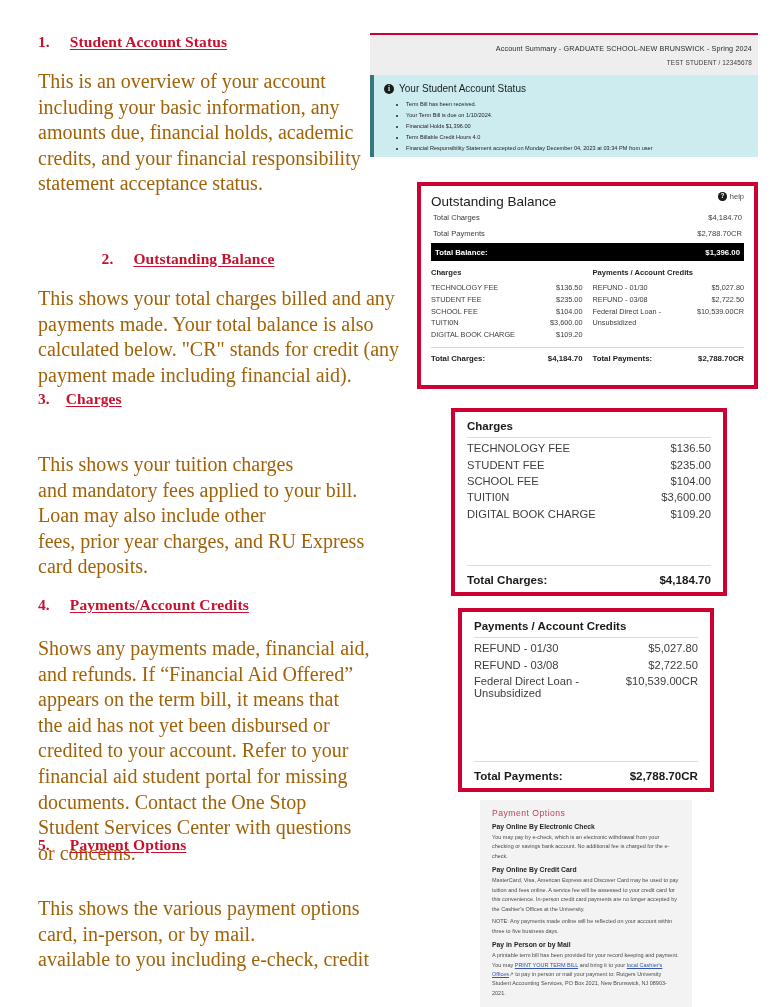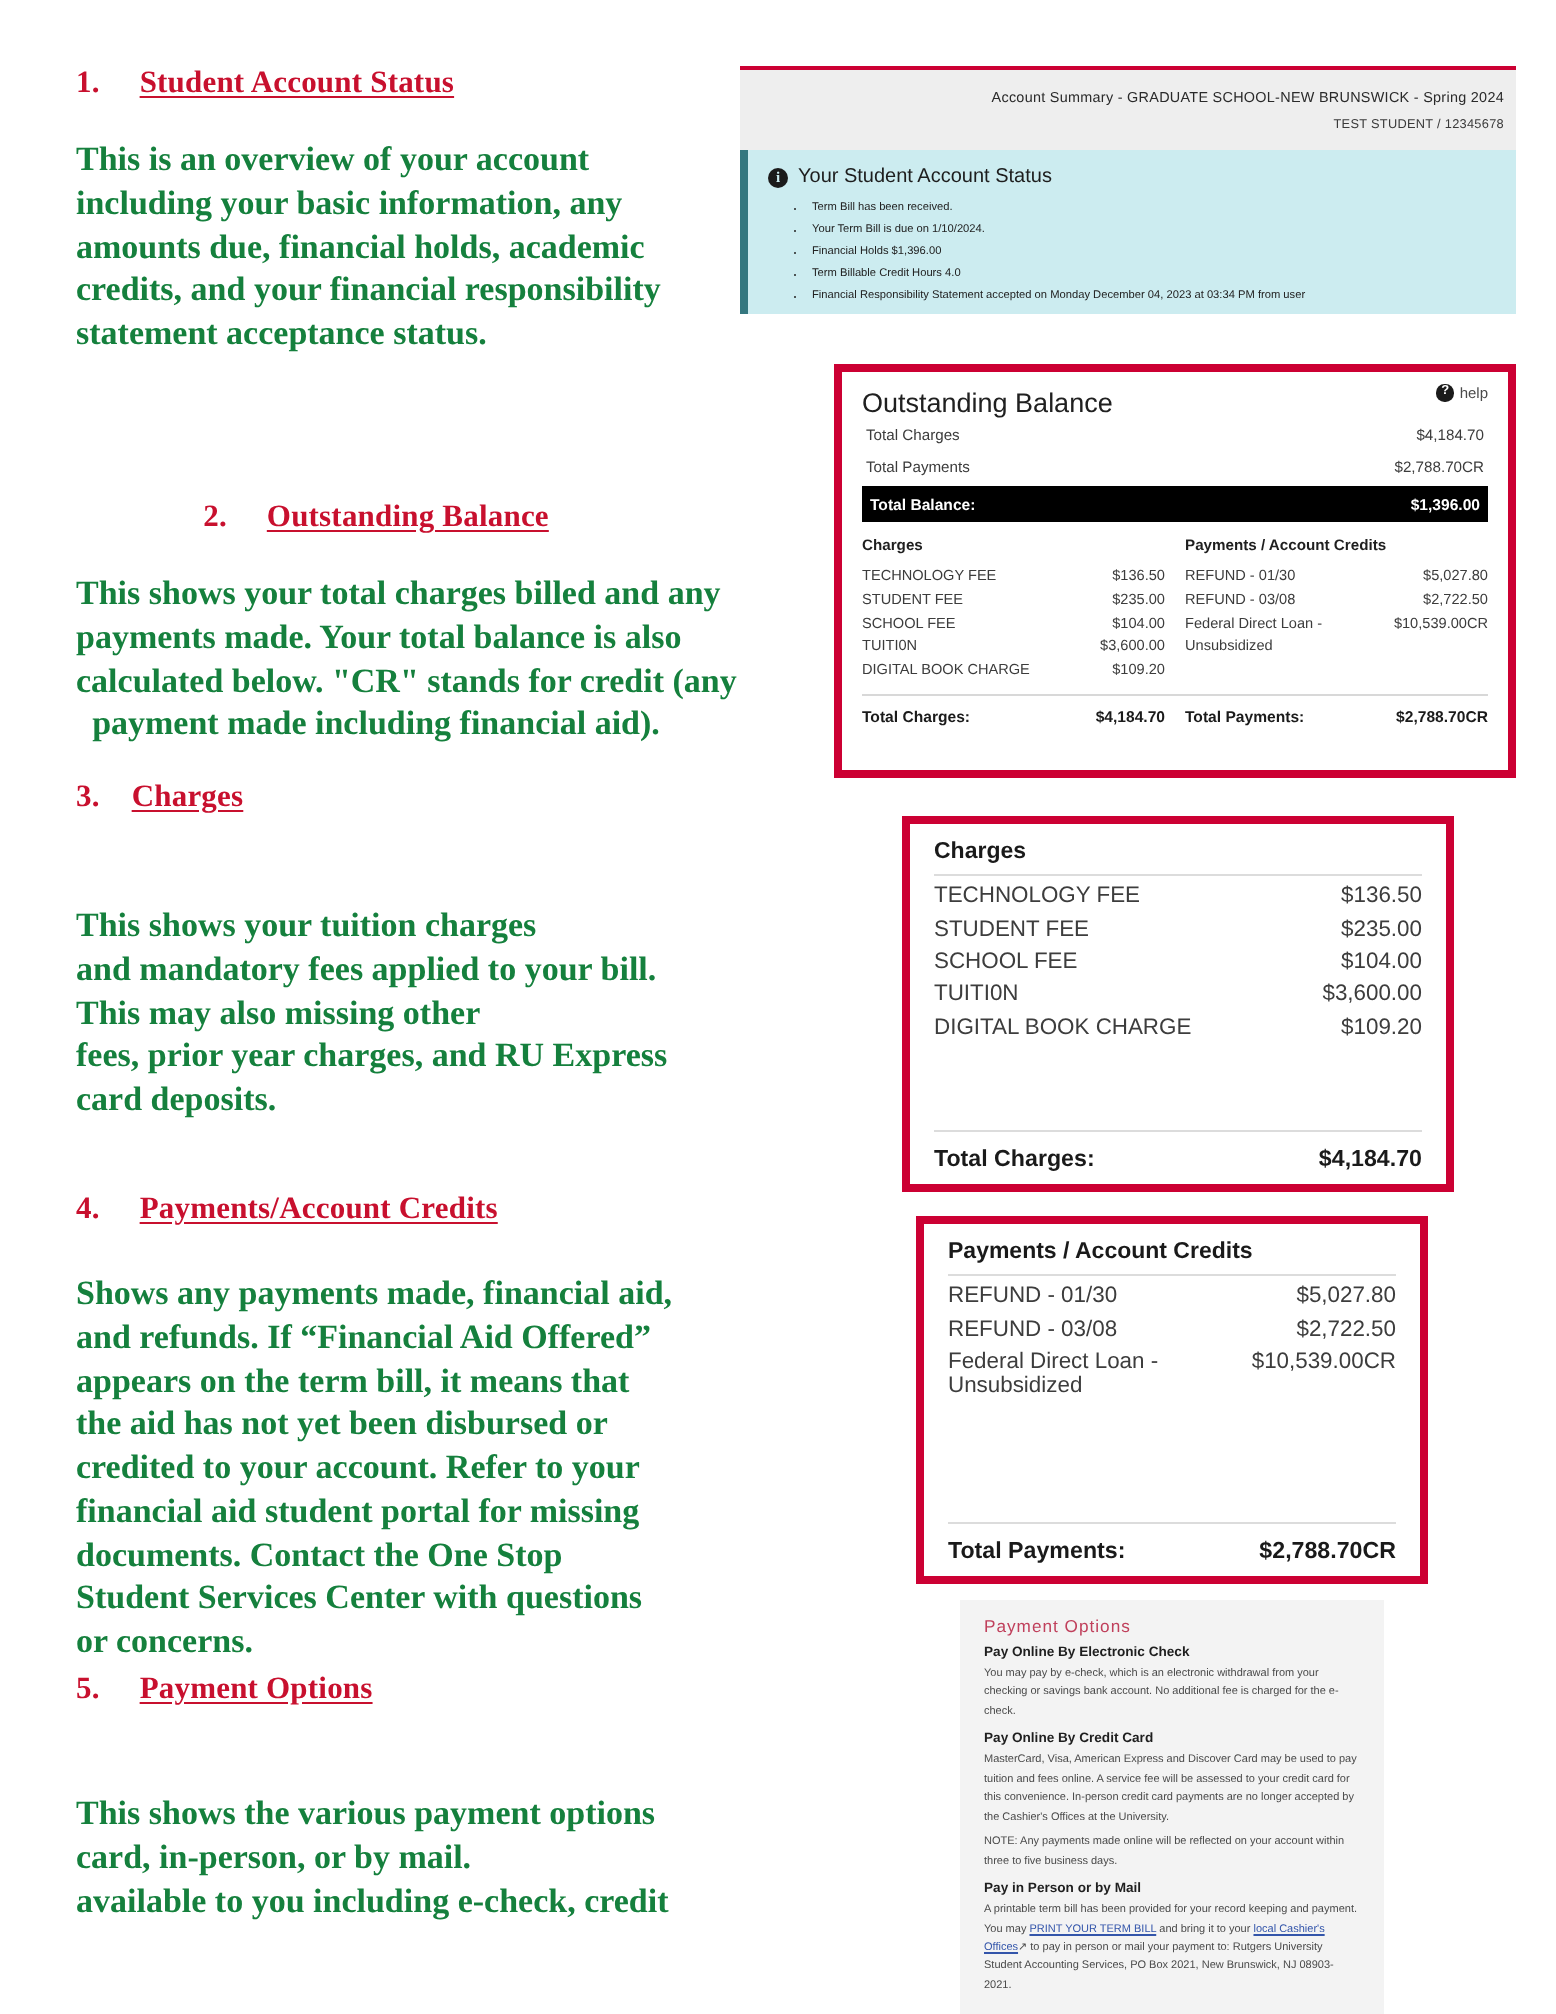--- a/index.html
+++ b/index.html
@@ -28,25 +28,24 @@
     font-weight: bold;
     color: #c8102e;
     margin: 0 0 2px 0;
     white-space: nowrap;
     letter-spacing: 0.1px;
   }
   .sec-head .num { text-decoration: none; }
   .sec-head .ttl { text-decoration: underline; text-underline-offset: 2px; margin-left: 16px; }
   .sec-body {
     font-family: "Liberation Serif", serif;
-    font-size: 17px;
+    font-size: 20px;
     line-height: 1.28;
-    color: #15803d;
+    color: #a16207;
     margin: 0;
-    font-weight: bold;
   }
   .sec-body .ln { display: block; white-space: nowrap; }
 
   
   .shot { position: absolute; }
 
   
   #panel-status {
     left: 370px; top: 33px;
     width: 388px; height: 125px;
@@ -279,21 +278,21 @@
     </p>
   </div>
 
   <div class="section-block" style="top:390px;">
     <div class="sec-head">
       <span class="num">3.</span><span class="ttl">Charges</span>
     </div>
     <p class="sec-body" style="margin-top:44px;">
       <span class="ln">This shows your tuition charges</span>
       <span class="ln">and mandatory fees applied to your bill.</span>
-      <span class="ln">This may also missing other</span>
+      <span class="ln">Loan may also include other</span>
       <span class="ln">fees, prior year charges, and RU Express</span>
       <span class="ln">card deposits.</span>
     </p>
   </div>
 
   <div class="section-block" style="top:596px;">
     <div class="sec-head">
       <span class="num">4.</span>
       <span class="ttl">Payments/Account Credits</span>
     </div>

